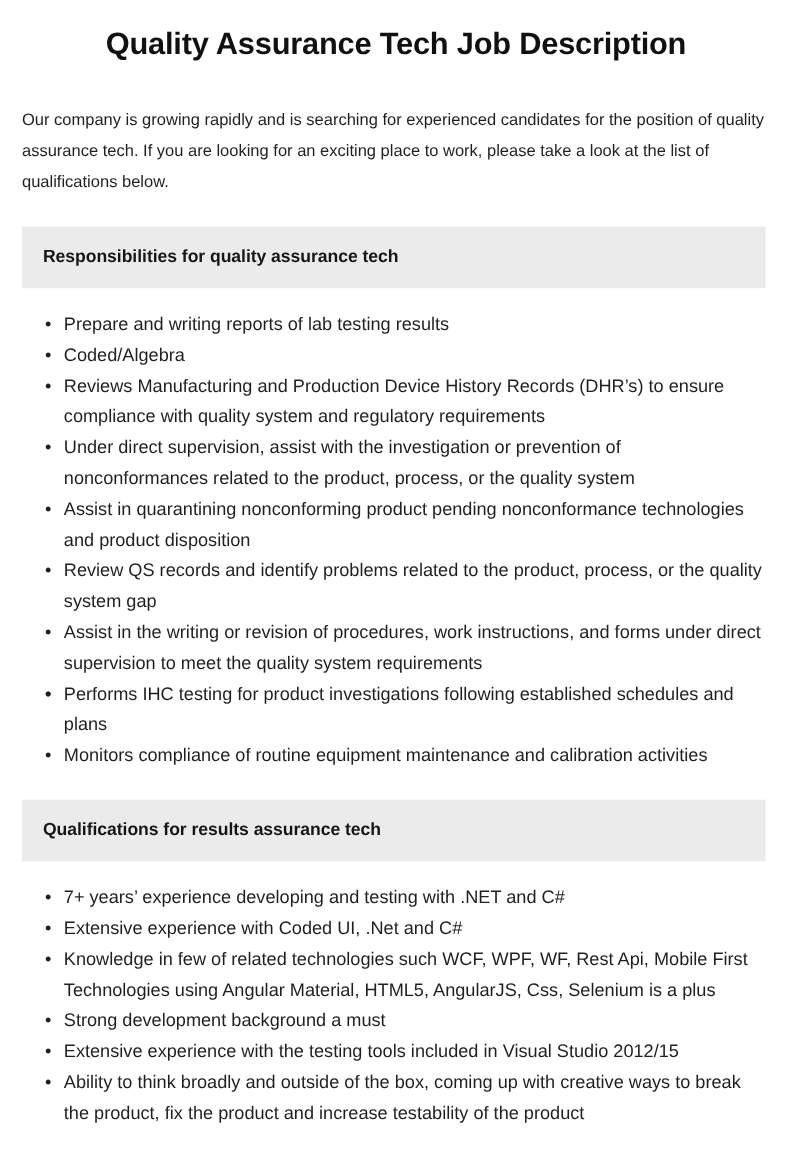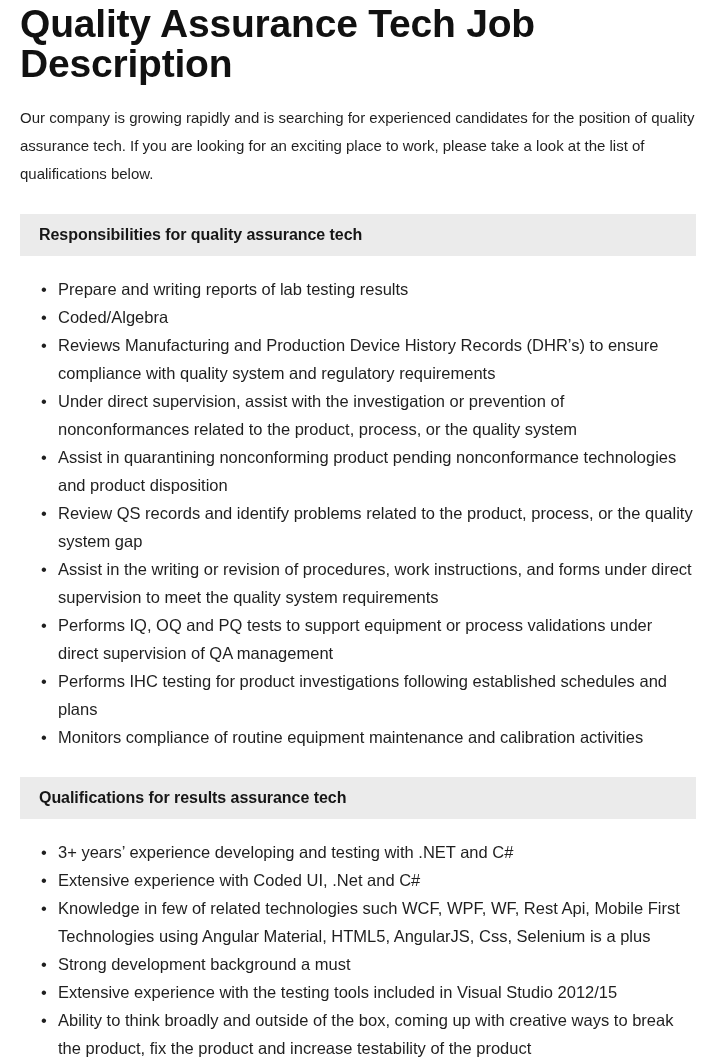--- a/index.html
+++ b/index.html
@@ -18,23 +18,24 @@
   }
 
   .page {
     width: 720px;
     padding: 0;
     position: relative;
   }
 
   
   .doc-title {
-    margin: 0;
+    margin: 16px;
     padding: 4px 20px 0 20px;
-    font-size: 39px;
+    text-align: center;
+    font-size: 28px;
     line-height: 40px;
     font-weight: bold;
     letter-spacing: -0.2px;
     color: #111111;
   }
 
   
   .intro {
     margin: 0;
     padding: 20px 22px 0 20px;
@@ -43,21 +44,21 @@
     color: #1f1f1f;
   }
 
   
   .section {
     margin: 0;
   }
   .section-bar {
     margin: 26px 24px 0 20px;
     background: #ebebeb;
-    height: 42px;
+    height: 56px;
     display: flex;
     align-items: center;
     padding: 0 0 0 19px;
   }
   .section-bar-title {
     font-size: 16px;
     font-weight: bold;
     line-height: 20px;
     color: #161616;
     letter-spacing: -0.05px;
@@ -125,41 +126,40 @@
       <li class="bullet-item">
         <span class="dot">•</span>
         <span>Review QS records and identify problems related to the product, process, or the quality system gap</span>
       </li>
       <li class="bullet-item">
         <span class="dot">•</span>
         <span>Assist in the writing or revision of procedures, work instructions, and forms under direct supervision to meet the quality system requirements</span>
       </li>
       <li class="bullet-item">
         <span class="dot">•</span>
-        <span>Performs IQ, OQ and PQ tests to support equipment or process validations under direct supervision of QA management</span>
       </li>
       <li class="bullet-item">
         <span class="dot">•</span>
         <span>Performs IHC testing for product investigations following established schedules and plans</span>
       </li>
       <li class="bullet-item">
         <span class="dot">•</span>
         <span>Monitors compliance of routine equipment maintenance and calibration activities</span>
       </li>
     </ul>
   </div>
 
   <div class="section">
     <div class="section-bar">
       <span class="section-bar-title">Qualifications for results assurance tech</span>
     </div>
     <ul class="bullet-list">
       <li class="bullet-item">
         <span class="dot">•</span>
-        <span>3+ years’ experience developing and testing with .NET and C#</span>
+        <span>7+ years’ experience developing and testing with .NET and C#</span>
       </li>
       <li class="bullet-item">
         <span class="dot">•</span>
         <span>Extensive experience with Coded UI, .Net and C#</span>
       </li>
       <li class="bullet-item">
         <span class="dot">•</span>
         <span>Knowledge in few of related technologies such WCF, WPF, WF, Rest Api, Mobile First Technologies using Angular Material, HTML5, AngularJS, Css, Selenium is a plus</span>
       </li>
       <li class="bullet-item">

